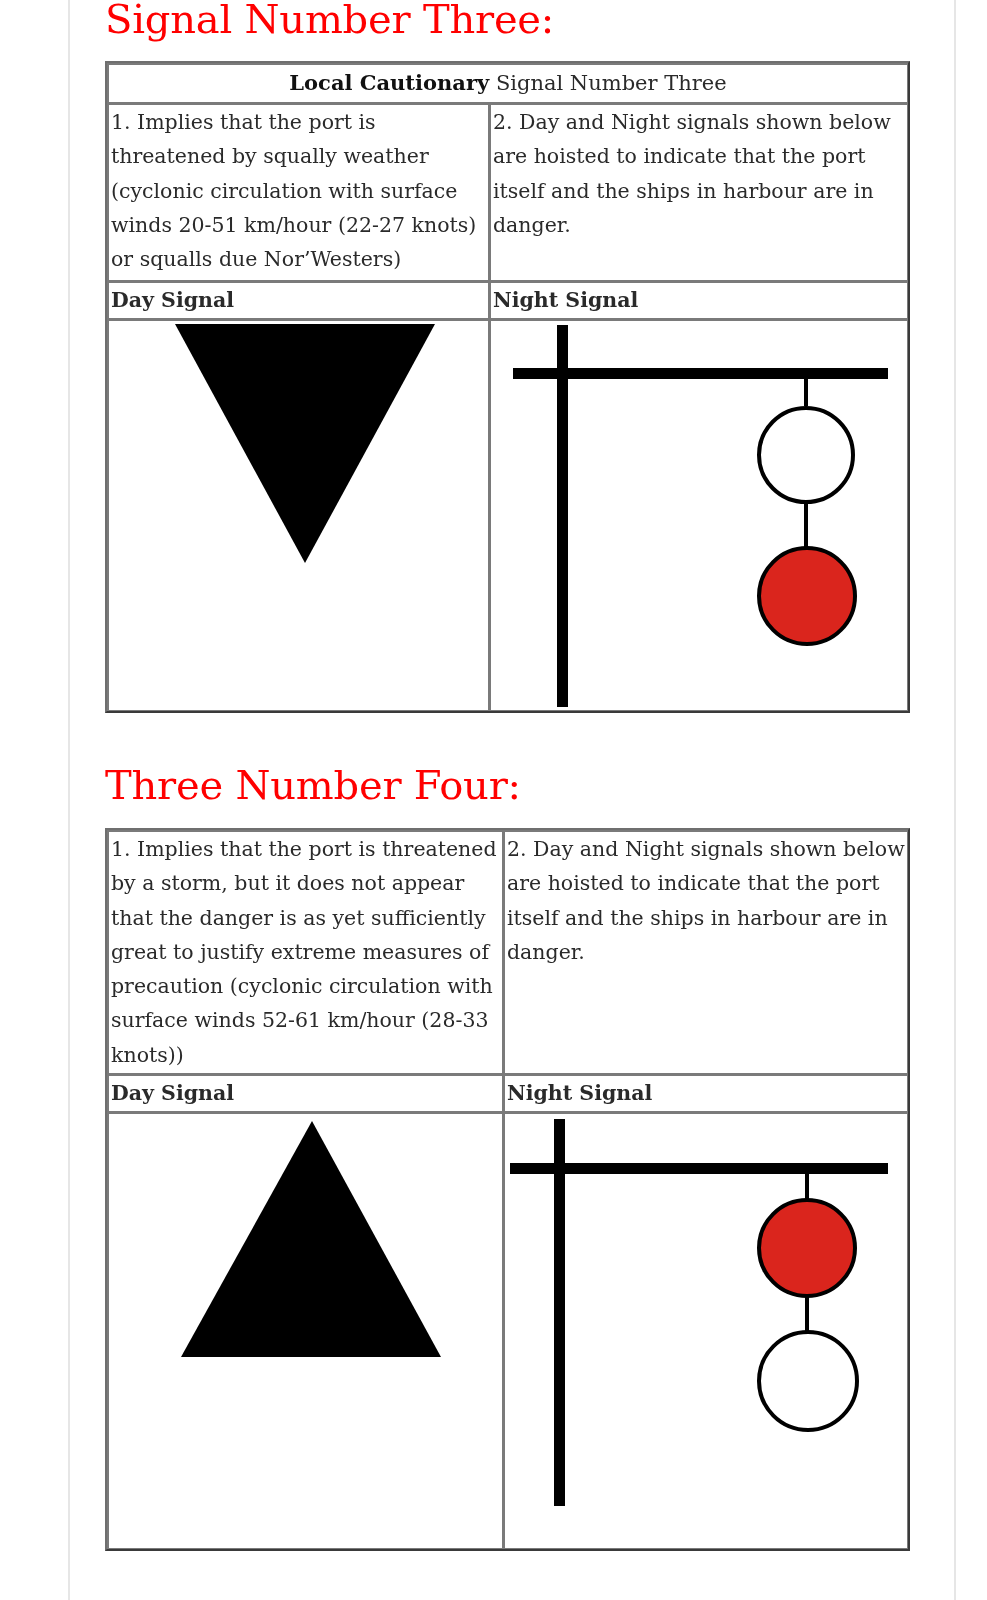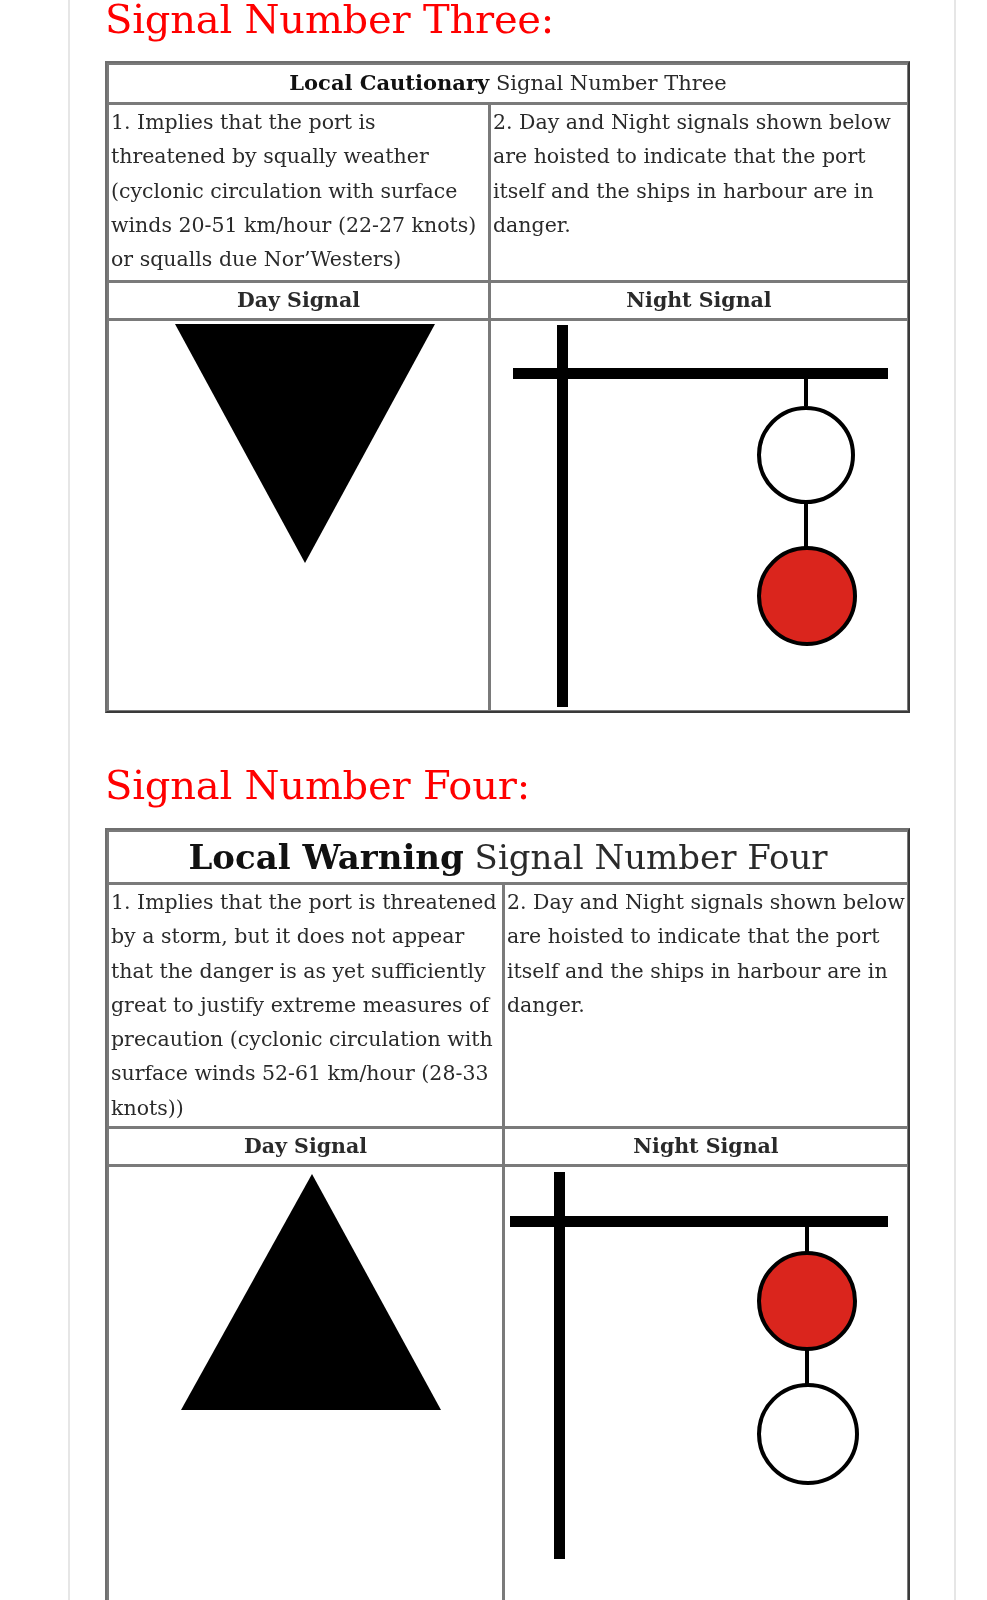--- a/index.html
+++ b/index.html
@@ -40,21 +40,21 @@
       border: 2px solid #7a7a7a;
       border-right: 1px solid #7a7a7a; border-bottom: 1px solid #7a7a7a;
       padding: 0 2px;
       vertical-align: top;
       font-size: 20.5px; line-height: 34.3px;
       color: #2a2a2a;
     }
     .caption-cell { text-align: center; }
     .caption-cell b { font-weight: bold; color: #111; }
     .head-cell {
-      text-align: center; font-weight: bold; color: #1a1a1a;
+      font-weight: bold; color: #1a1a1a;
       font-size: 20.5px;
     }
     .img-cell { padding: 0 !important; position: relative; }
     .img-cell svg { display: block; }
 
     
     #t1 { top: 61px; }
     #t1 .caption-cell { height: 40px; font-size: 21px; line-height: 36px; }
     #t1 .desc-row td { height: 178px; }
     #t1 .head-cell { height: 38px; line-height: 34px; }
@@ -105,31 +105,28 @@
         <rect x="313" y="58" width="4" height="27" fill="#000"></rect>
         <circle cx="315" cy="134" r="47" fill="#fff" stroke="#000" stroke-width="4"></circle>
         <rect x="313" y="181" width="4" height="46" fill="#000"></rect>
         <circle cx="316" cy="275" r="48" fill="#da251d" stroke="#000" stroke-width="4"></circle>
       </svg>
     </td>
   </tr>
 </tbody>
   </table>
 
-<h2 class="section-title" style="top:763px;">Signal Number Four:</h2>
+<h2 class="section-title" style="top:763px;">Three Number Four:</h2>
 
 <table class="signal-table" id="t2">
   <colgroup>
       <col style="width:396px">
       <col style="width:405px">
     </colgroup>
   <tbody>
-      <tr>
-    <td colspan="2" class="caption-cell"><b>Local Warning</b><span> Signal Number Four</span></td>
-  </tr>
   <tr class="desc-row">
     <td>1. Implies that the port is threatened by a storm, but it does not appear that the danger is as yet sufficiently great to justify extreme measures of precaution (cyclonic circulation with surface winds 52-61 km/hour (28-33 knots))</td>
     <td>2. Day and Night signals shown below are hoisted to indicate that the port itself and the ships in harbour are in danger.</td>
   </tr>
   <tr>
     <td class="head-cell">Day Signal</td>
     <td class="head-cell">Night Signal</td>
   </tr>
   <tr>
     <td class="img-cell">

